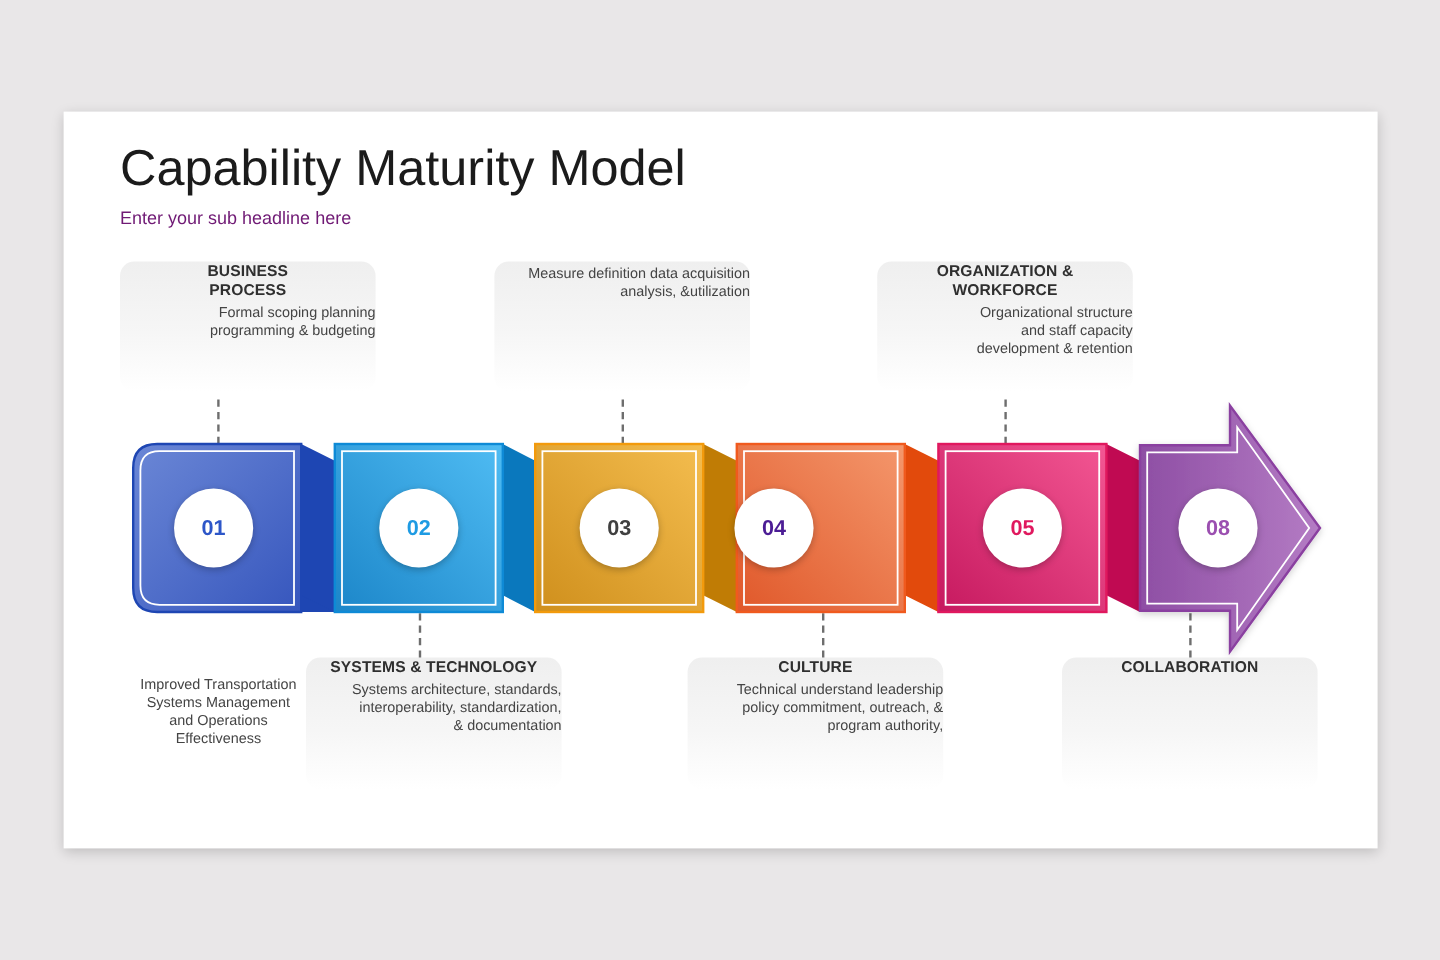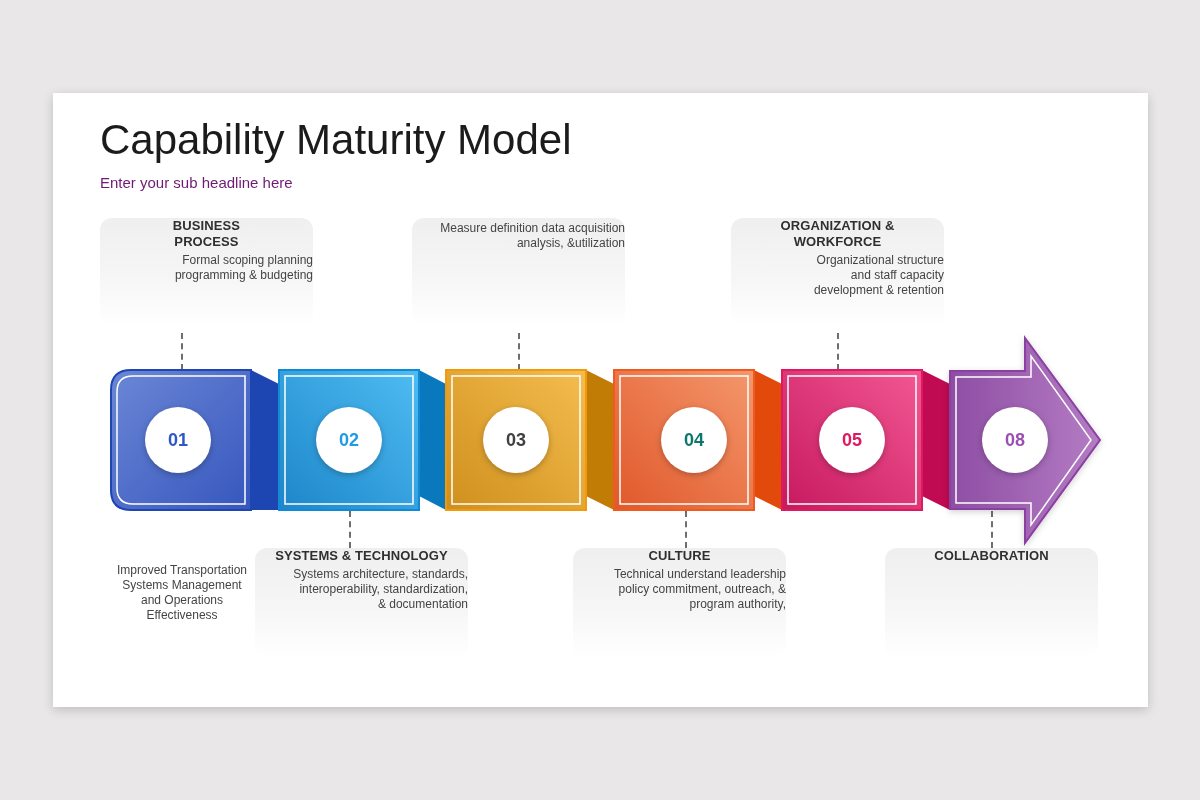--- a/index.html
+++ b/index.html
@@ -166,15 +166,15 @@
   </g>
   <g filter="url(#sh)">
     <polygon points="950,371 1025,371 1025,338 1100,440 1025,543 1025,509 950,509" fill="url(#g6)" stroke="#8a3fa0" stroke-width="2"></polygon>
     <polygon points="956,377 1031,377 1031,356 1091,440 1031,525 1031,503 956,503" fill="none" stroke="#ffffff" stroke-width="1.5"></polygon>
   </g>
 </svg>
 
 <div class="num-circle" style="left:145px; top:407px; color:#2d56c8;">01</div>
 <div class="num-circle" style="left:316px; top:407px; color:#1e9be3;">02</div>
 <div class="num-circle" style="left:483px; top:407px; color:#404040;">03</div>
-<div class="num-circle" style="left:661px; top:407px; color:#0f766e;">04</div>
+<div class="num-circle" style="left:612px; top:407px; color:#4c1d95;">04</div>
 <div class="num-circle" style="left:819px; top:407px; color:#e0185e;">05</div>
 <div class="num-circle" style="left:982px; top:407px; color:#9b4fb0;">08</div>
 
 </body></html>

